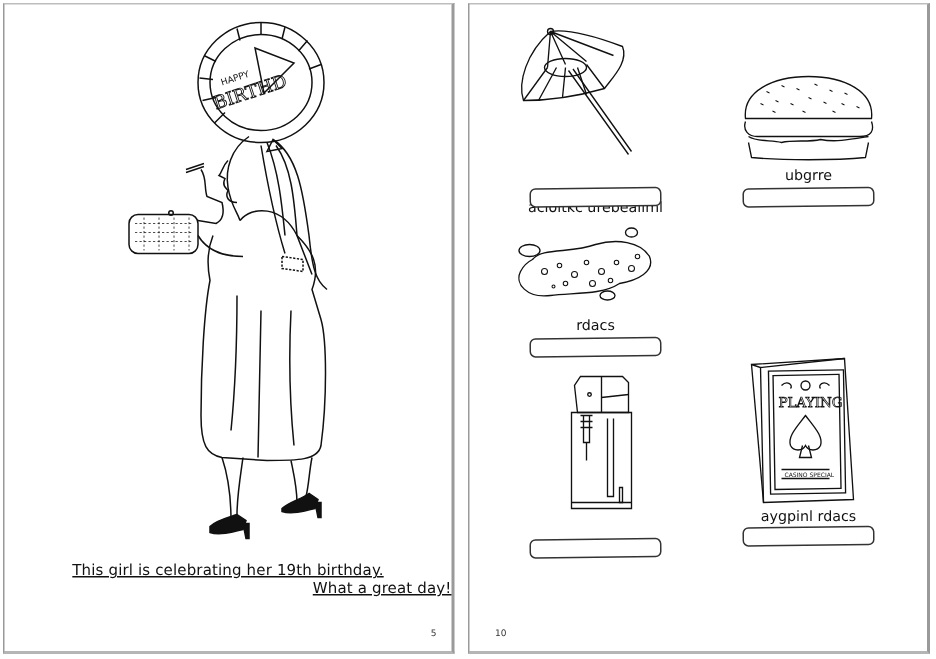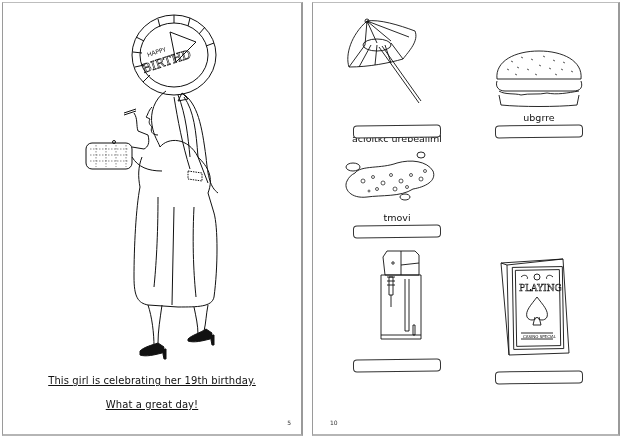--- a/index.html
+++ b/index.html
@@ -13,21 +13,21 @@
   }
   #page-left  { left: 2px;   top: 2px; width: 301px; height: 434px; }
   #page-right { left: 312px; top: 2px; width: 308px; height: 434px; }
 
   .page-num { position: absolute; font-size: 6px; color: #333; }
   #page-left .page-num  { right: 10px; bottom: 8px; }
   #page-right .page-num { left: 17px;  bottom: 8px; }
 
   .caption { position: absolute; left: 0; width: 100%; text-align: center; font-size: 10px; letter-spacing: 0.1px; text-decoration: underline; }
   .cap1 { top: 372px; }
-  .cap2 { top: 396px; }
+  .cap2 { top: 384px; text-align: right; }
   .cap3 { top: 398px; }
 
   .girl-art { position: absolute; left: 75px; top: 4px; width: 200px; height: 356px; }
 
   .instructions { position: absolute; left: 0; width: 100%; top: 391px; text-align: center; font-size: 11px; letter-spacing: 0.2px; }
 
   .item { position: absolute; width: 140px; }
   .item .art { position: absolute; }
   .item .label { position: absolute; left: 0; width: 100%; text-align: center; font-size: 9.5px; }
   .item .answer-box {
@@ -131,51 +131,52 @@
         <circle cx="60" cy="30" r="2"></circle>
           <circle cx="70" cy="24" r="1.5"></circle>
           <circle cx="80" cy="28" r="2"></circle>
           <circle cx="36" cy="38" r="1.5"></circle>
         <circle cx="54" cy="38" r="2"></circle>
           <circle cx="28" cy="40" r="1"></circle>
           <circle cx="66" cy="36" r="1.5"></circle>
           <circle cx="84" cy="20" r="1.5"></circle>
       </g>
     </svg>
-    <div class="label" style="top:79px;">tmovi</div>
+    <div class="label" style="top:79px;">rdacs</div>
     <div class="answer-box" style="top:92px;"></div>
   </div>
 
 
   <div class="item" style="left:14px; top:238px; height:130px;">
     <svg class="art" style="left:44px; top:6px;" width="56" height="100" viewBox="0 0 56 100" fill="none" stroke="#111" stroke-width="0.9">
       <path d="M16 4 L44 4 L48 8 L48 28 L14 28 L12 10 Z"></path>
       <path d="M30 4 L30 28 M30 18 L48 16"></path>
       <circle cx="22" cy="16" r="1.2"></circle>
       <path d="M10 28 L50 28 L50 92 L10 92 Z"></path>
       <path d="M18 30 L18 48 L22 48 L22 30 Z M16 30 L24 30 M16 34 L24 34 M16 38 L24 38"></path>
       <path d="M34 32 L34 84 L38 84 L38 32"></path>
       <path d="M20 48 L20 60"></path>
       <path d="M42 78 L42 88 L44 88 L44 78 Z"></path>
       <path d="M10 88 L50 88"></path>
     </svg>
     <div class="answer-box" style="top:118px;"></div>
   </div>
 
-  <div class="item" style="left:156px; top:250px; height:130px;">
+  <div class="item" style="left:156px; top:230px; height:130px;">
     <svg class="art" style="left:28px; top:4px;" width="80" height="100" viewBox="0 0 80 100" fill="none" stroke="#111" stroke-width="0.9">
       <path d="M4 6 L66 2 L72 96 L12 98 Z"></path>
       <path d="M4 6 L10 8 L12 98 M10 8 L66 2"></path>
       <rect x="16" y="10" width="50" height="82" transform="rotate(-1 40 50)"></rect>
       <rect x="19" y="13" width="44" height="76" transform="rotate(-1 40 50)"></rect>
       <text x="22" y="34" font-size="9" fill="none" stroke="#111" stroke-width="0.5" font-family="DejaVu Serif, serif">PLAYING</text>
       <path d="M24 20 C28 16 32 20 30 22 M56 20 C52 16 48 20 50 22"></path>
       <circle cx="40" cy="20" r="3"></circle>
       <path d="M40 40 C34 48 28 54 30 60 C32 64 38 64 40 60 C42 64 48 64 50 60 C52 54 46 48 40 40 Z"></path>
       <path d="M38 60 L36 68 L44 68 L42 60"></path>
       <path d="M24 76 L56 76 M24 82 L56 82"></path>
       <text x="26" y="81" font-size="4" fill="#111" stroke="none">CASINO SPECIAL</text>
     </svg>
+    <div class="label" style="top:106px;">aygpinl rdacs</div>
     <div class="answer-box" style="top:118px;"></div>
   </div>
 
   <div class="page-num">10</div>
 </div>
 
 </body></html>

